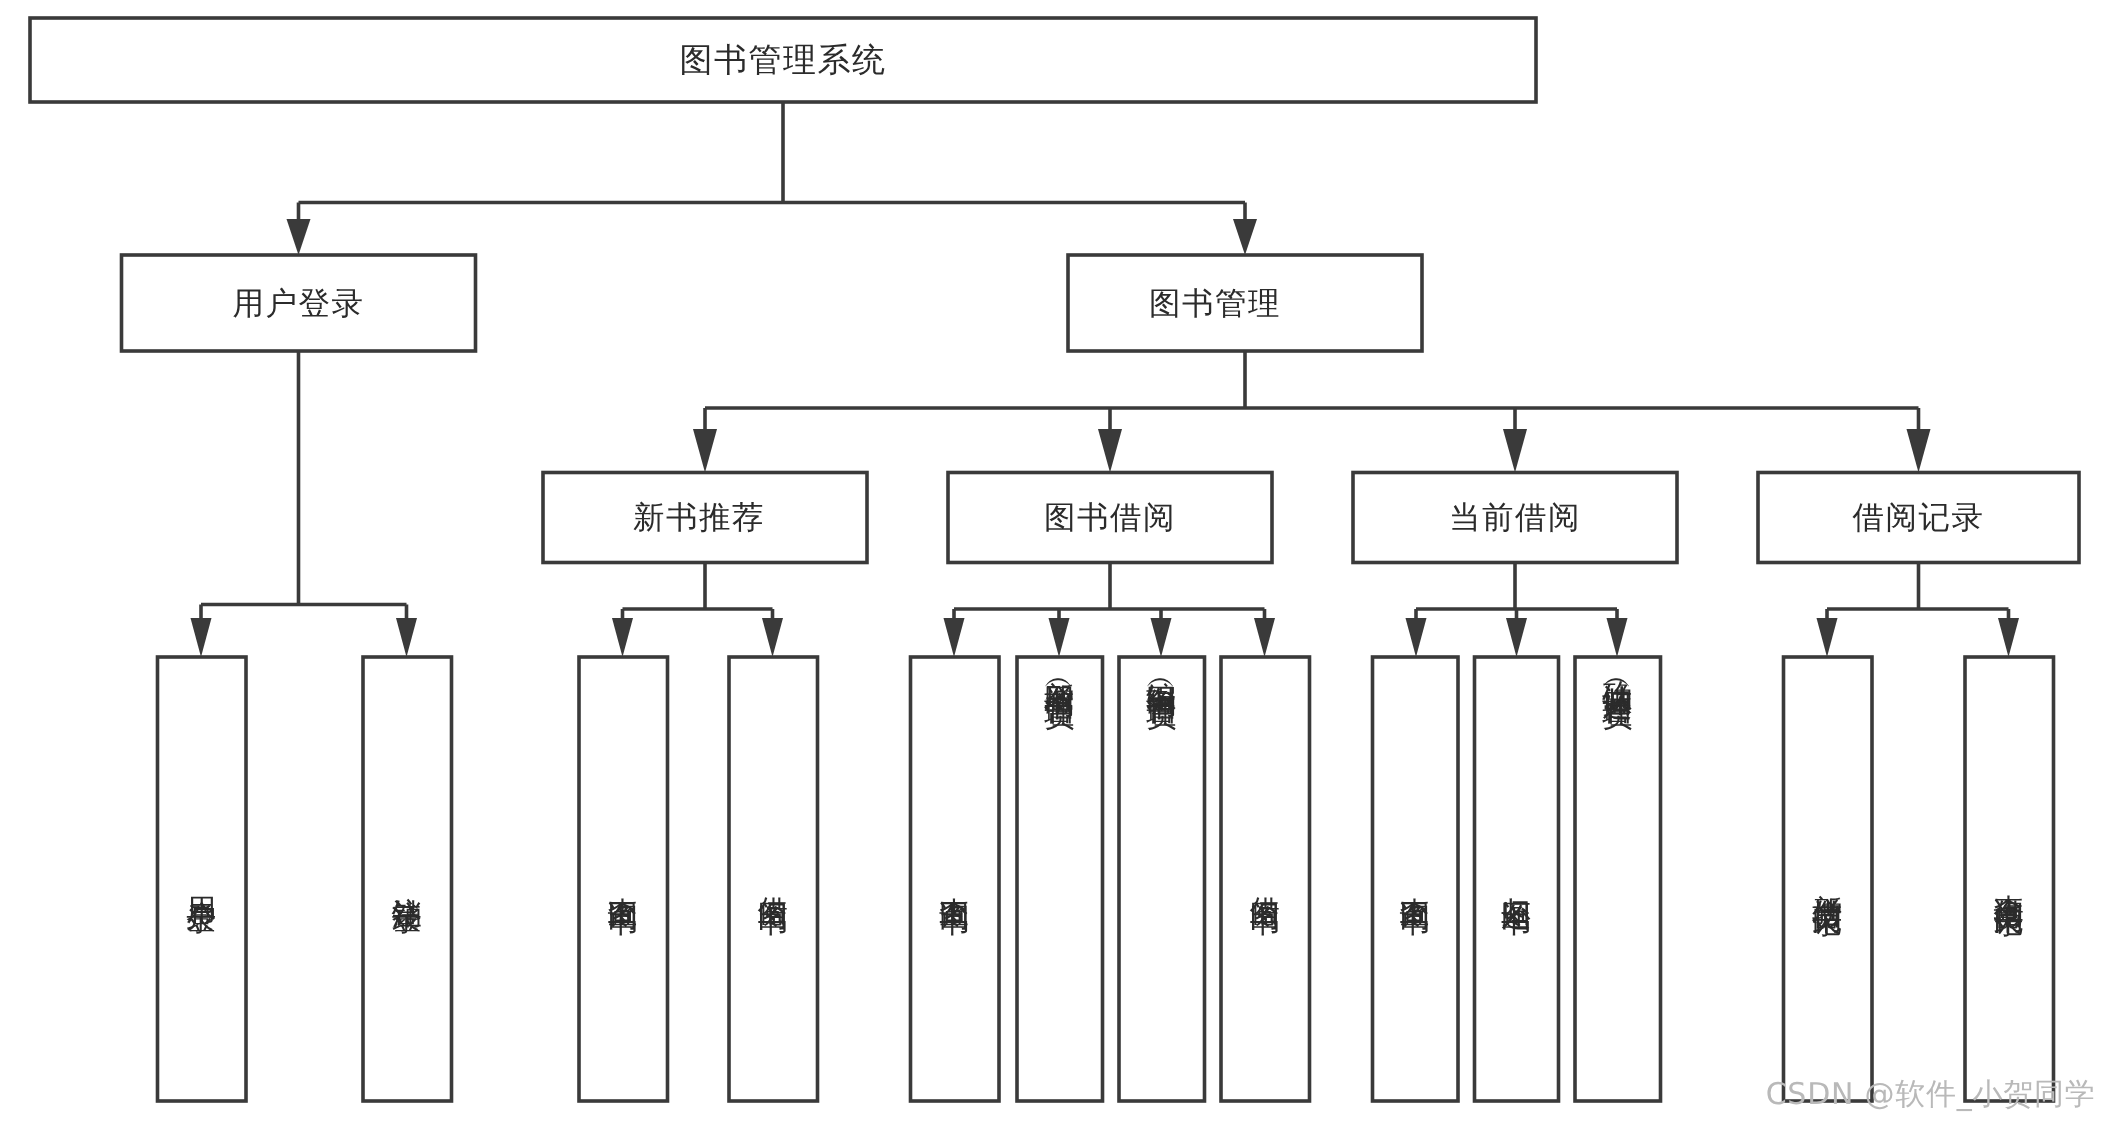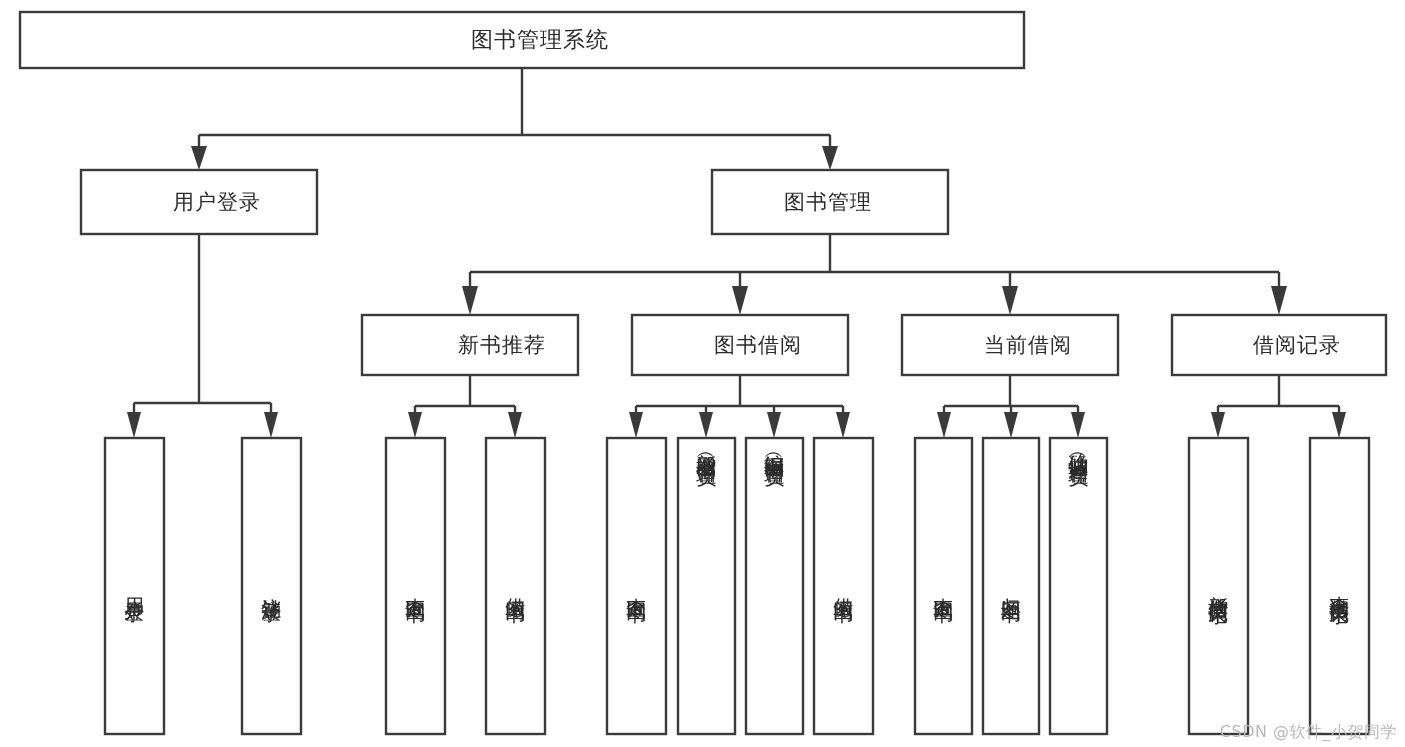--- a/index.html
+++ b/index.html
@@ -58,40 +58,39 @@
     white-space: nowrap;
   }
   .htext-wrap {
     position: absolute;
     display: flex;
     align-items: center;
     justify-content: center;
     pointer-events: none;
     font-family: Liberation Mono, monospace;
     color: #2b2b2b;
-    margin-left: 18px;
   }
   .title-text {
     font-size: 22px;
     letter-spacing: 1px;
   }
   .lvl2-text {
     font-size: 21px;
     letter-spacing: 1px;
   }
   .lvl3-text {
     font-size: 21px;
     letter-spacing: 1px;
   }
   .watermark {
     position: absolute;
     right: 8px;
     bottom: 4px;
     font-family: "DejaVu Sans", "Liberation Sans", sans-serif;
-    font-size: 16px;
+    font-size: 20px;
     color: #b9b9b9;
     white-space: nowrap;
     letter-spacing: 0.5px;
   }
 </style>
 </head>
 <body>
 
 <div id="diagram-root">
 
@@ -189,21 +188,21 @@
     <span>图书管理系统</span>
   </div>
 
   <div class="htext-wrap lvl2-text" style="left:81px; top:170px; width:236px; height:64px;">
     <span>用户登录</span>
   </div>
   <div class="htext-wrap lvl2-text" style="left:692px; top:170px; width:236px; height:64px;">
     <span>图书管理</span>
   </div>
 
-  <div class="htext-wrap lvl3-text" style="left:376px; top:315px; width:216px; height:60px;">
+  <div class="htext-wrap lvl3-text" style="left:358px; top:315px; width:216px; height:60px;">
     <span>新书推荐</span>
   </div>
   <div class="htext-wrap lvl3-text" style="left:632px; top:315px; width:216px; height:60px;border-radius:17px;">
     <span>图书借阅</span>
   </div>
   <div class="htext-wrap lvl3-text" style="left:1172px; top:315px; width:214px; height:60px;">
     <span>借阅记录</span>
   </div>
   <div class="htext-wrap lvl3-text" style="left:902px; top:315px; width:216px; height:60px;">
     <span>当前借阅</span>

